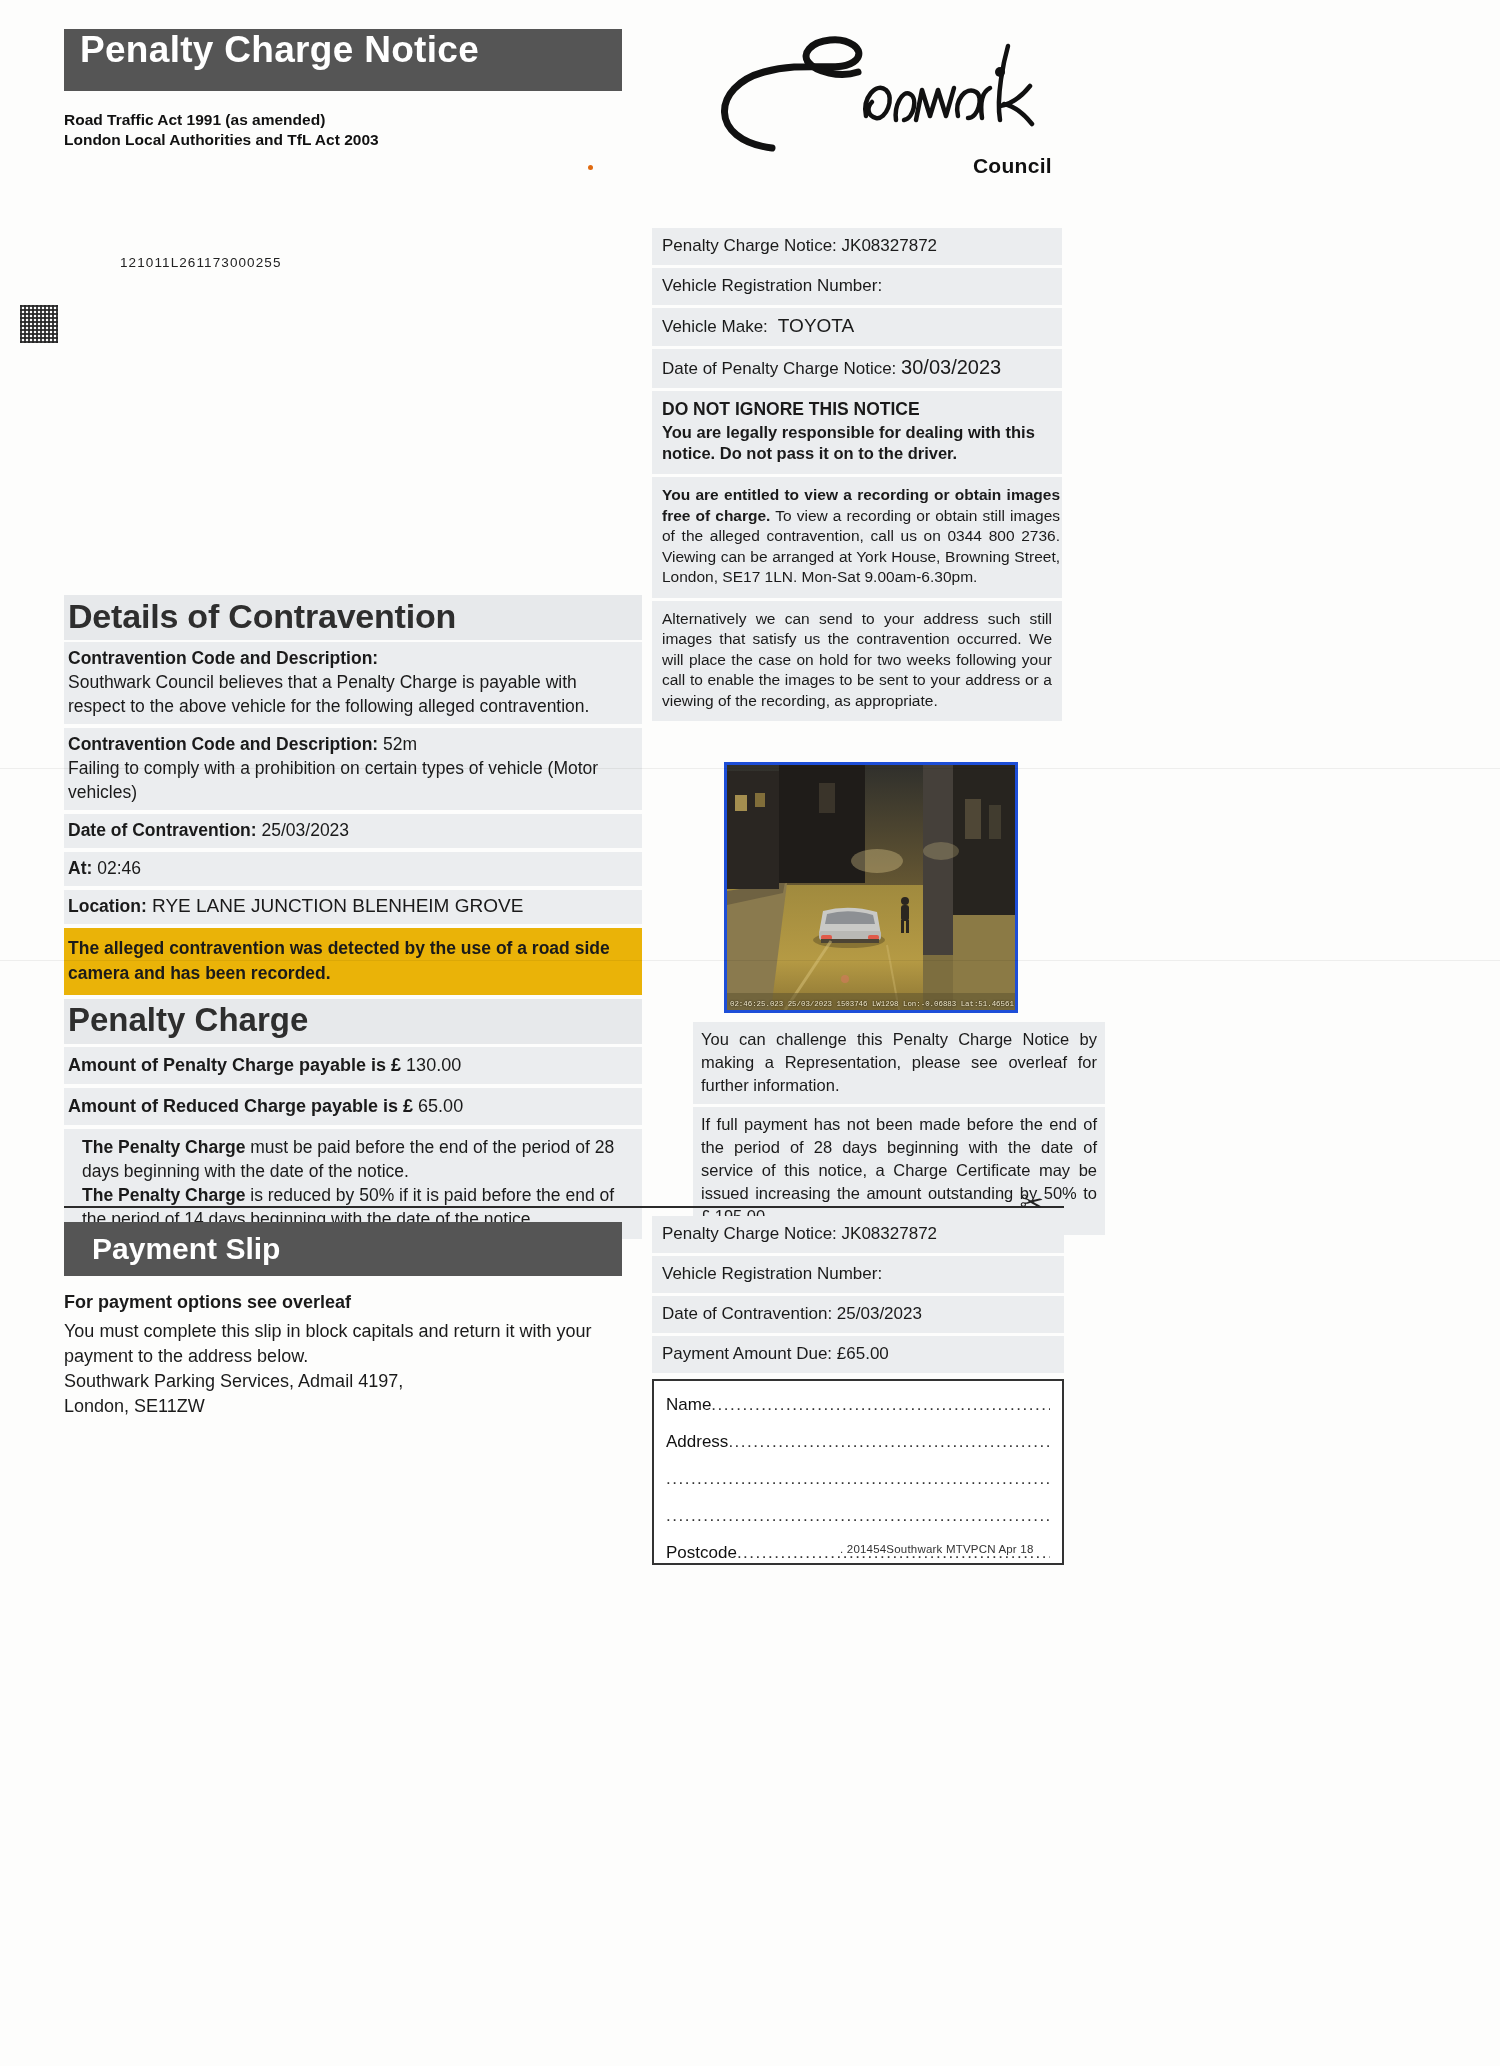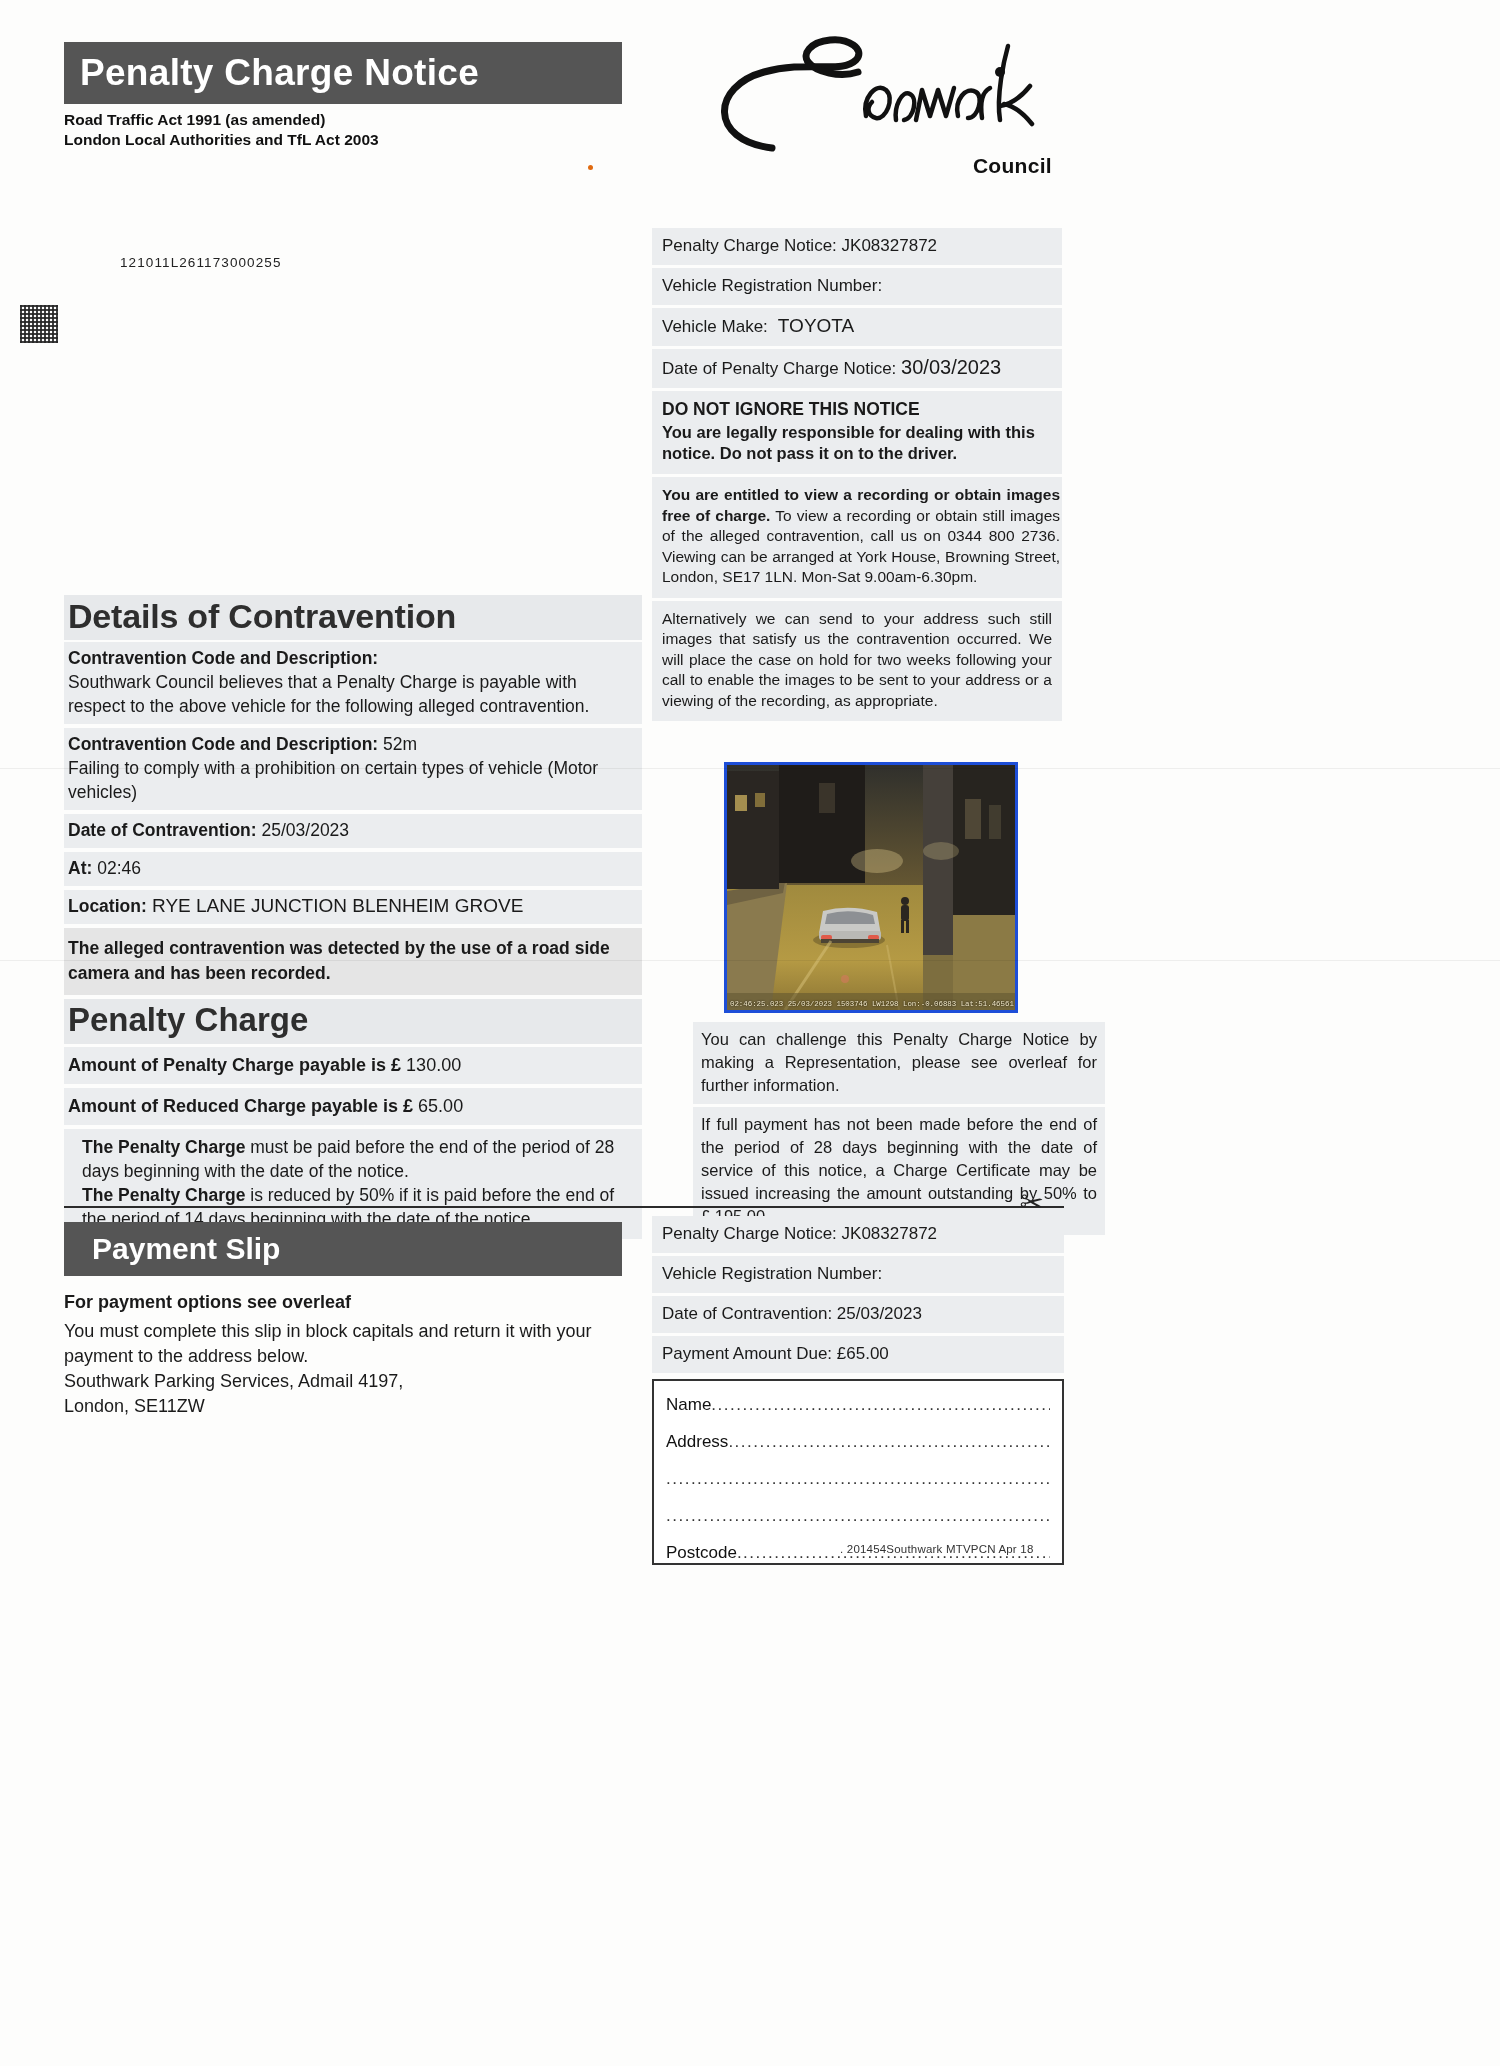--- a/index.html
+++ b/index.html
@@ -9,23 +9,23 @@
     color:#1a1a1a;
     background:#fdfdfc;
   }
   .page{position:absolute;inset:0;}
 
   
   .abs{position:absolute;}
 
   
   #title-bar{
-    left:64px;top:42px;width:558px;height:62px;
+    left:64px;top:29px;width:558px;height:62px;
     background:#555555;color:#ffffff;
-    display:flex;align-items:center;
+    display:flex;
   }
   #title-bar .t{
     font-size:37px;font-weight:bold;letter-spacing:.3px;
     padding-left:16px;
   }
   #acts{
     left:64px;top:110px;width:600px;
     font-size:15.5px;font-weight:bold;line-height:20px;color:#111;
   }
 
@@ -98,21 +98,21 @@
   .dhead{
     background:#e7e9eb;font-size:34px;font-weight:bold;color:#2e2e2e;
     padding:2px 4px 4px 4px;margin-bottom:2px;letter-spacing:-.2px;
   }
   .dblk{
     background:#ebedef;padding:4px 4px 6px 4px;margin-bottom:4px;
     font-size:17.5px;line-height:24px;
   }
   .dblk .lbl{font-weight:bold;}
   .detected{
-    background:#e5e5e5;padding:8px 20px 9px 4px;margin-bottom:4px;
+    background:#eab308;padding:8px 20px 9px 4px;margin-bottom:4px;
     font-size:17.5px;font-weight:bold;line-height:25px;
   }
   .phead{
     background:#e7e9eb;font-size:33px;font-weight:bold;color:#2e2e2e;
     padding:2px 4px 5px 4px;margin-bottom:3px;
   }
   .amt{
     background:#ebedef;padding:6px 4px 7px 4px;margin-bottom:4px;
     font-size:18px;line-height:24px;
   }

